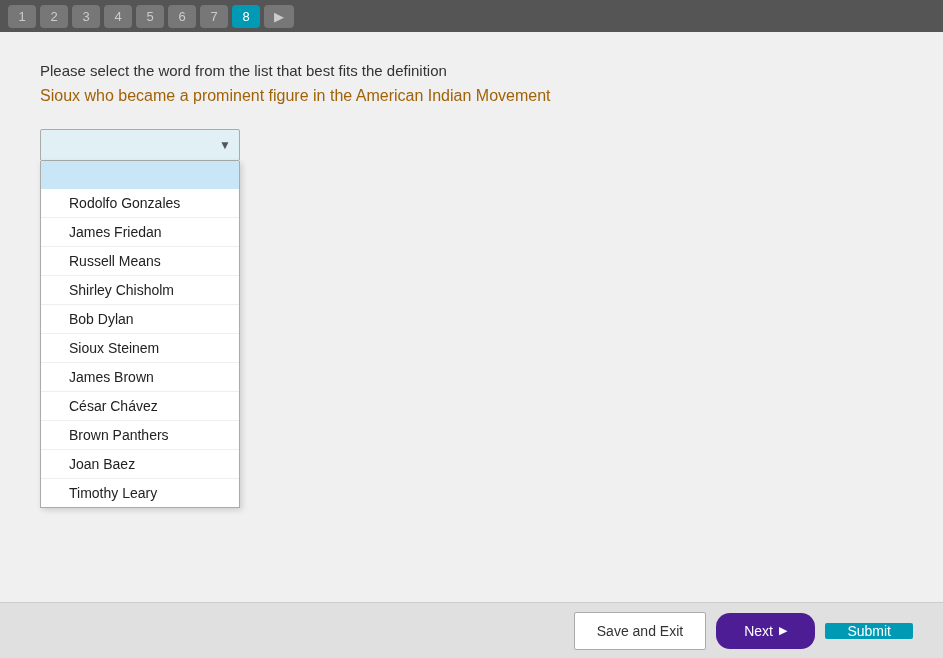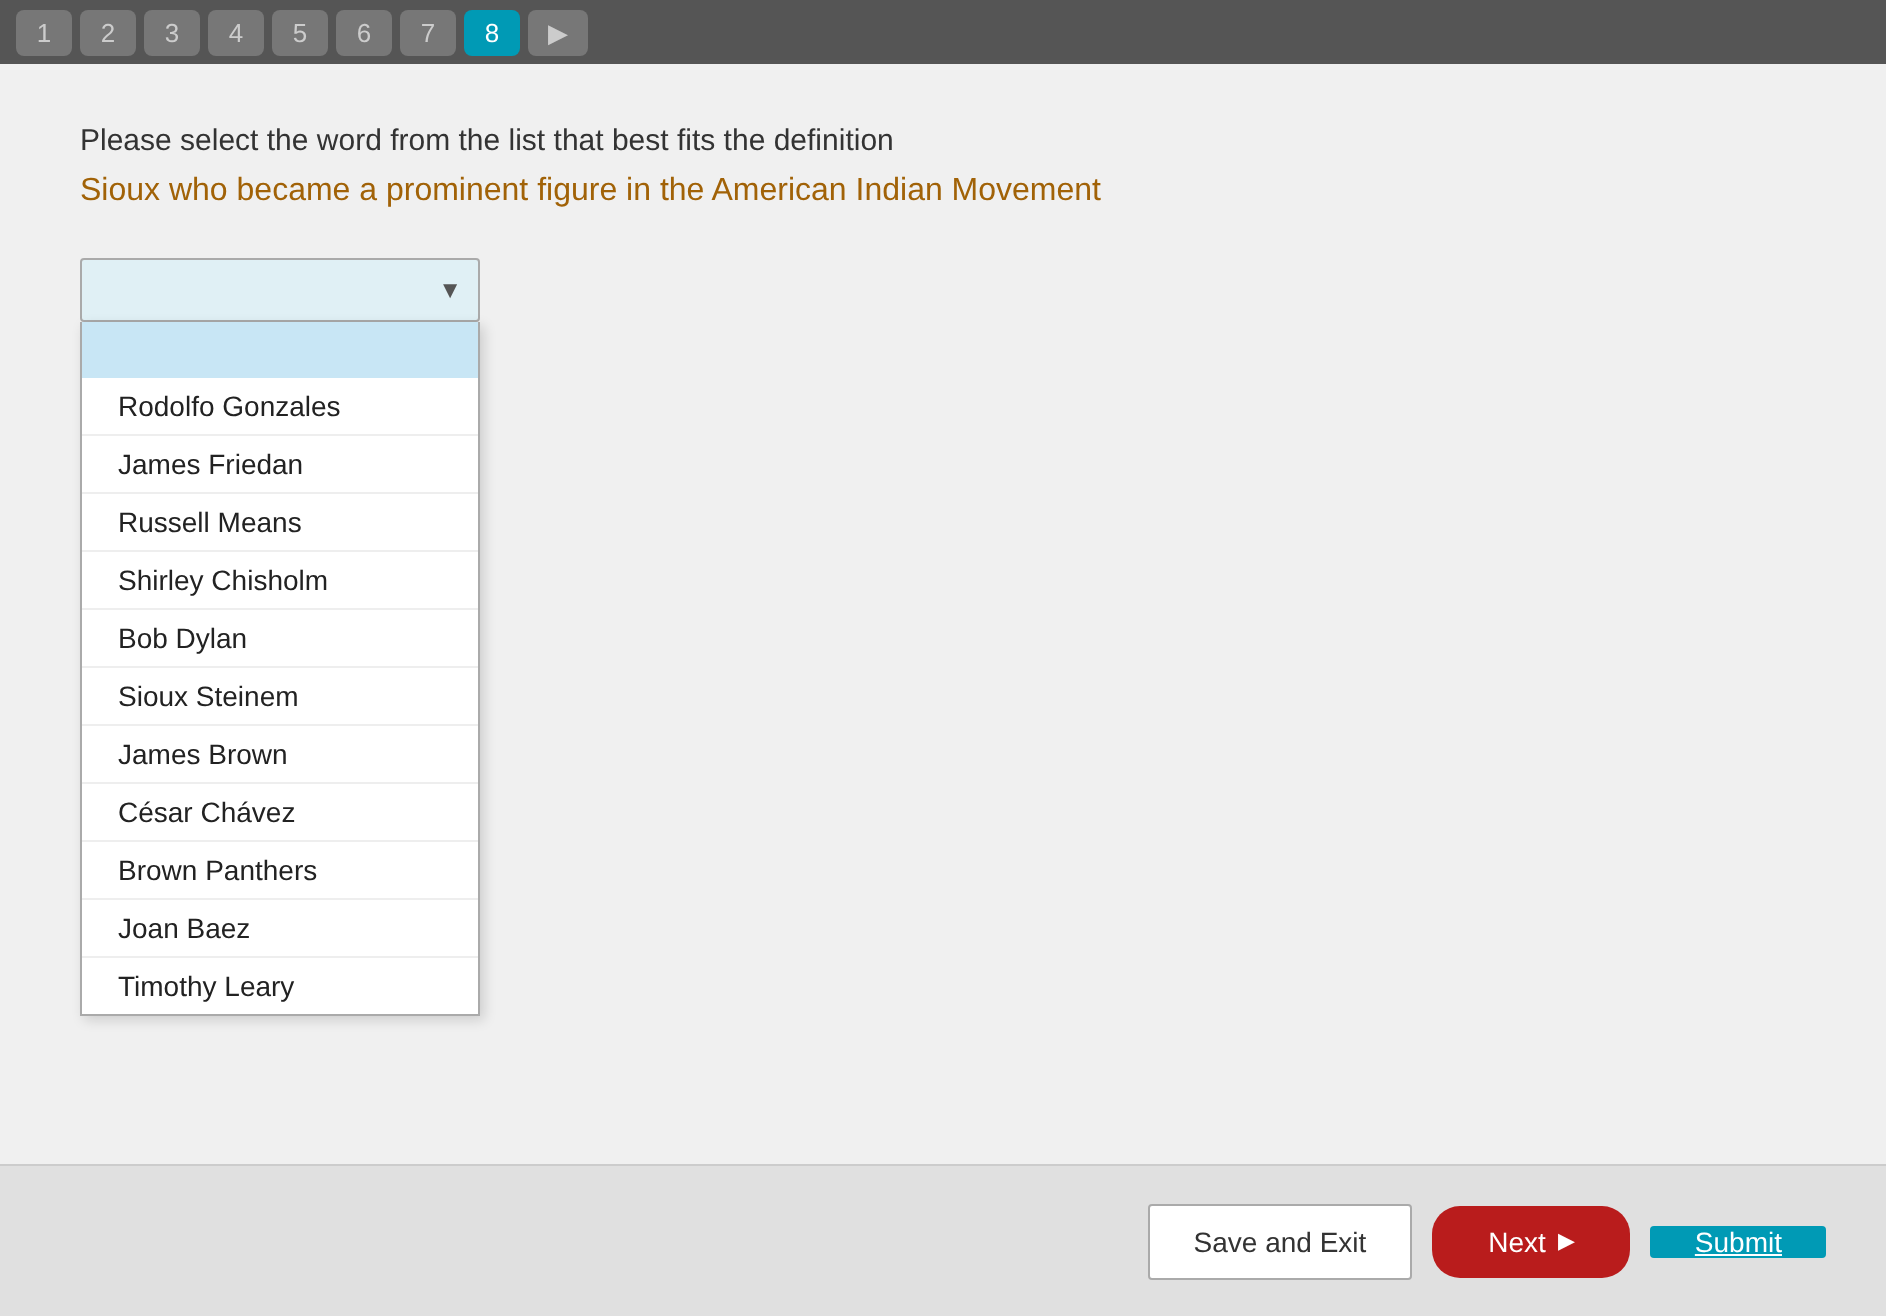--- a/index.html
+++ b/index.html
@@ -101,58 +101,58 @@
       z-index: 100;
       box-shadow: 2px 2px 6px rgba(0,0,0,0.15);
     }
 
     .dropdown-highlight {
       background: #c8e6f5;
       height: 28px;
     }
 
     .dropdown-item {
-      padding: 6px 18px;
+      padding: 6px 28px;
       font-size: 14px;
       color: #222;
       cursor: pointer;
       border-bottom: 1px solid #eee;
     }
 
     .dropdown-item:last-child {
       border-bottom: none;
     }
 
     .bottom-bar {
       position: absolute;
       bottom: 0;
       left: 0;
       right: 0;
-      height: 76px;
+      height: 56px;
       background: #e0e0e0;
       border-top: 1px solid #ccc;
       display: flex;
       align-items: center;
       justify-content: flex-end;
       padding: 0 30px;
       gap: 10px;
     }
 
     .btn-save-exit {
       background: #fff;
       border: 1px solid #aaa;
       color: #333;
       padding: 10px 22px;
       font-size: 14px;
       cursor: pointer;
       border-radius: 2px;
     }
 
     .btn-next {
-      background: #b91c1c;
+      background: #4c1d95;
       border: none;
       color: #fff;
       padding: 10px 28px;
       font-size: 14px;
       cursor: pointer;
       border-radius: 14px;
       display: flex;
       align-items: center;
       gap: 6px;
     }
@@ -163,21 +163,20 @@
     }
 
     .btn-submit {
       background: #009ab5;
       border: none;
       color: #fff;
       padding: 0 22px;
       font-size: 14px;
       cursor: pointer;
       border-radius: 2px;
-      text-decoration: underline;
     }
   </style>
 </head>
 <body>
 
 <div class="top-bar">
   <button class="tab-btn">1</button>
   <button class="tab-btn">2</button>
   <button class="tab-btn">3</button>
   <button class="tab-btn">4</button>

